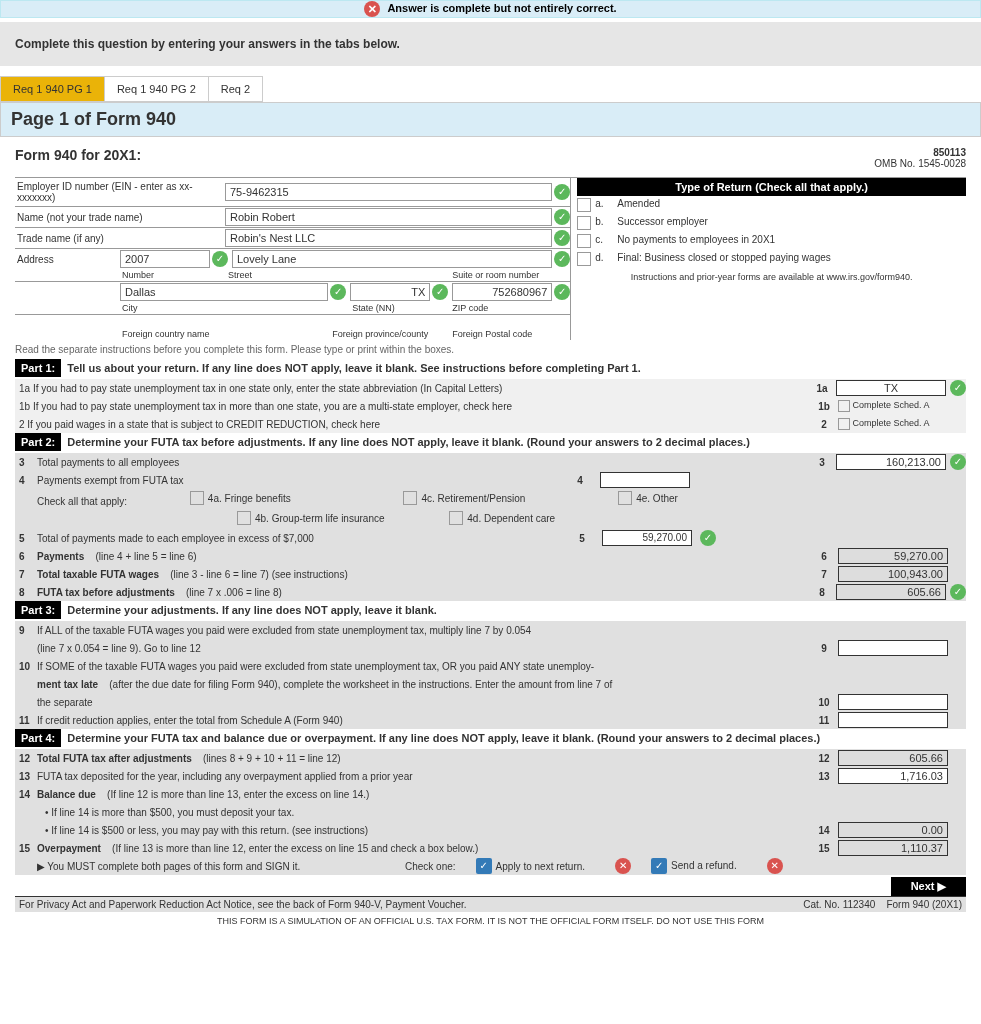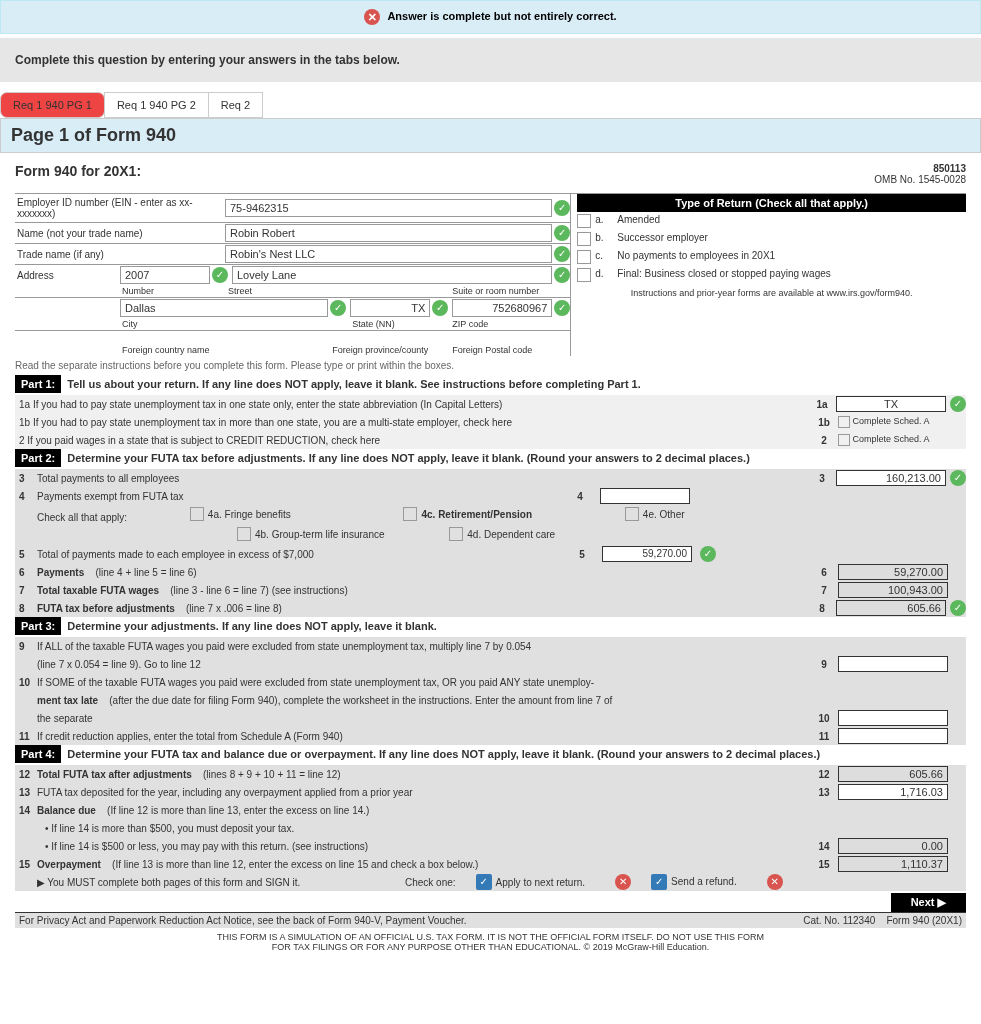--- a/index.html
+++ b/index.html
@@ -1,23 +1,23 @@
 <!DOCTYPE html>
 <html><head>
 <meta charset="utf-8">
 <style>
 * { box-sizing: border-box; margin: 0; padding: 0; }
 body { font-family: Arial, sans-serif; font-size: 11px; color: #333; width: 981px; }
-.alert-bar { background: #d9edf7; border: 1px solid #bce8f1; padding: 8px; text-align: center; margin-bottom: 4px; }
+.alert-bar { background: #d9edf7; border: 1px solid #bce8f1; padding: 0; text-align: center; margin-bottom: 4px; }
 .alert-bar b { color: #000; }
 .alert-icon { display: inline-block; width: 16px; height: 16px; background: #d9534f; border-radius: 50%; color: #fff; font-weight: bold; line-height: 16px; font-size: 11px; vertical-align: middle; margin-right: 4px; }
 .instruction-box { background: #e6e6e6; padding: 15px; margin-bottom: 10px; color: #333; font-size: 12px; }
 .tabs { display: flex; border-bottom: none; }
 .tab { border: 1px solid #ccc; padding: 6px 12px; text-align: center; font-size: 11px; cursor: pointer; background: #fff; margin-right: -1px; }
-.tab.active { background: #ef4444; border-radius: 7px; }
+.tab.active { background: #eab308; }
 .page-title-bar { background: #d9edf7; padding: 6px 10px; font-weight: bold; font-size: 18px; border: 1px solid #ccc; }
 .form-area { padding: 10px 15px; }
 .form-header { display: flex; justify-content: space-between; align-items: flex-start; margin-bottom: 8px; }
 .form-header .title-block { flex: 1; }
 .form-header h3 { font-size: 14px; display: inline; text-align: right; }
 .form-header .subtitle { font-size: 10px; margin-top: 2px; }
 .form-header .right { text-align: right; font-size: 10px; }
 .employer-info { display: flex; border-top: 1px solid #999; }
 .employer-left { flex: 1; border-right: 1px solid #999; }
 .employer-right { flex: 0.7; padding-left: 6px; }
@@ -218,21 +218,21 @@
       <div class="midbox"></div>
       <div style="width:270px;"></div>
     </div>
   <div class="line-row">
     <div class="desc" style="padding-left:22px;">
       <span style="margin-right:60px;">Check all that apply:</span>
       <span class="checkbox-inline">
           <span class="cb"></span>
           <span>4a. Fringe benefits</span>
         </span>
-      <span class="checkbox-inline" style="margin-left:90px;font-weight:bold;">
+      <span class="checkbox-inline" style="margin-left:90px;">
           <span class="cb"></span>
           <span>4c. Retirement/Pension</span>
         </span>
       <span class="checkbox-inline" style="margin-left:70px;">
           <span class="cb"></span>
           <span>4e. Other</span>
         </span>
     </div>
   </div>
   <div class="line-row">
@@ -366,16 +366,15 @@
       <div class="next-btn">Next ▶</div>
     </div>
   <div style="clear:both;"></div>
 
   <div class="footer-row" style="border-top:1px solid #333;">
     <span>For Privacy Act and Paperwork Reduction Act Notice, see the back of Form 940-V, Payment Voucher.</span>
     <span><span>Cat. No. 112340</span>&nbsp;&nbsp;&nbsp;&nbsp;<span>Form 940  (20X1)</span></span>
   </div>
   <div class="disclaimer">
     <span>THIS FORM IS A SIMULATION OF AN OFFICIAL U.S. TAX FORM. IT IS NOT THE OFFICIAL FORM ITSELF. DO NOT USE THIS FORM</span><br>
-    <span>FOR TAX FILINGS OR FOR ANY PURPOSE OTHER THAN EDUCATIONAL. © 2019 McGraw-Hill Education.</span>
   </div>
 
 </div>
 
 </body></html>

